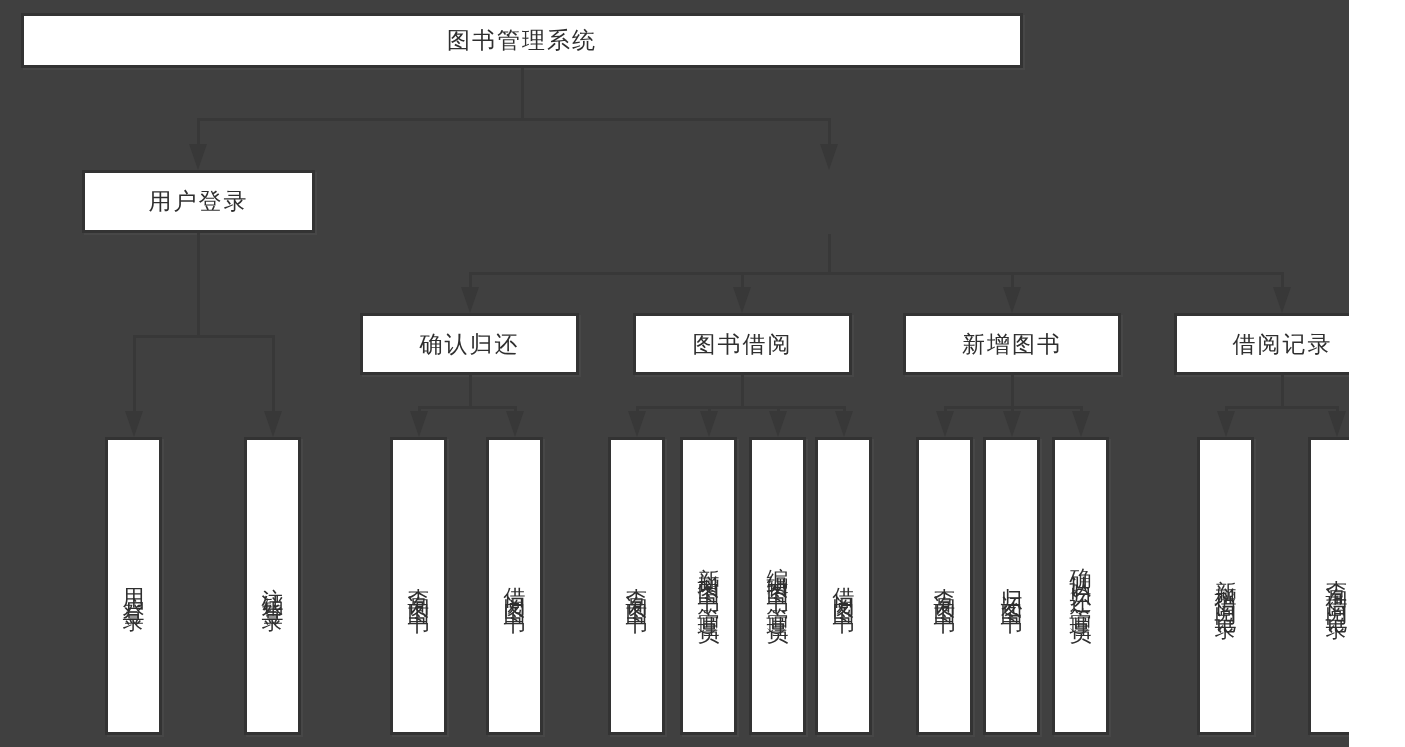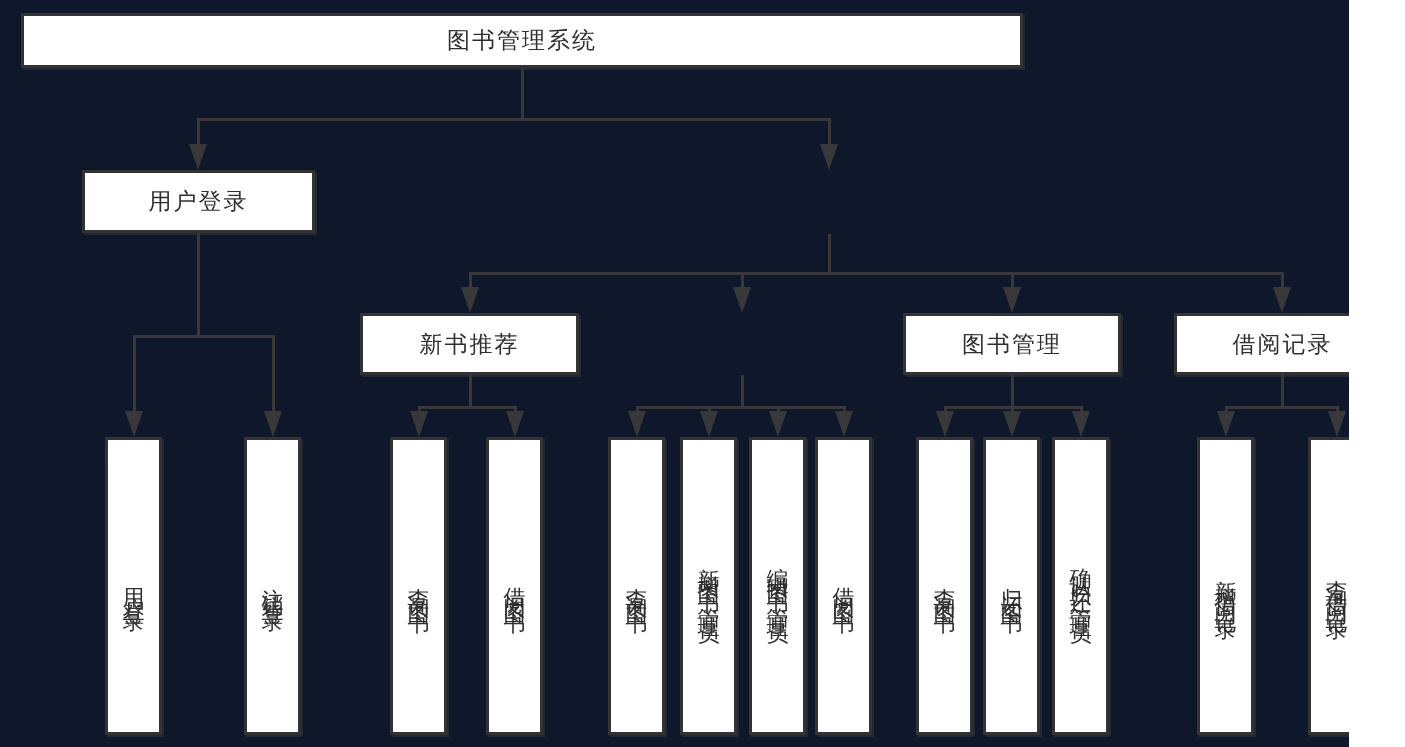--- a/index.html
+++ b/index.html
@@ -1,19 +1,19 @@
 <!DOCTYPE html>
 <html><head>
 <meta charset="utf-8">
 <style>
   html,body{margin:0;padding:0;background:#ffffff;}
   .canvas{
     position:relative;
     width:1349px;height:747px;
-    background:#0f172a;
+    background:#404040;
     font-family:"Liberation Sans","DejaVu Sans",sans-serif;
     overflow:hidden;
   }
   .box{
     position:absolute;
     box-sizing:border-box;
     background:#ffffff;
     border:3px solid #333333;
     box-shadow:2px 2px 0 rgba(90,90,90,0.25);
     display:flex;
@@ -53,24 +53,27 @@
 
   <div class="box h" style="left:21px;top:13px;width:1002px;height:55px">
     <span>图书管理系统</span>
   </div>
 
   <div class="box h" style="left:82px;top:170px;width:233px;height:63px">
     <span>用户登录</span>
   </div>
 
   <div class="box h" style="left:360px;top:313px;width:219px;height:62px">
-    <span>新书推荐</span>
+    <span>确认归还</span>
+  </div>
+  <div class="box h" style="left:633px;top:313px;width:219px;height:62px">
+    <span>图书借阅</span>
   </div>
   <div class="box h" style="left:903px;top:313px;width:218px;height:62px">
-    <span>图书管理</span>
+    <span>新增图书</span>
   </div>
   <div class="box h" style="left:1174px;top:313px;width:217px;height:62px">
     <span>借阅记录</span>
   </div>
 
   <div class="box v" style="left:105px;top:437px;width:57px;height:298px">
     <span>用户登录</span>
   </div>
   <div class="box v" style="left:244px;top:437px;width:57px;height:298px">
     <span>注销登录</span>

